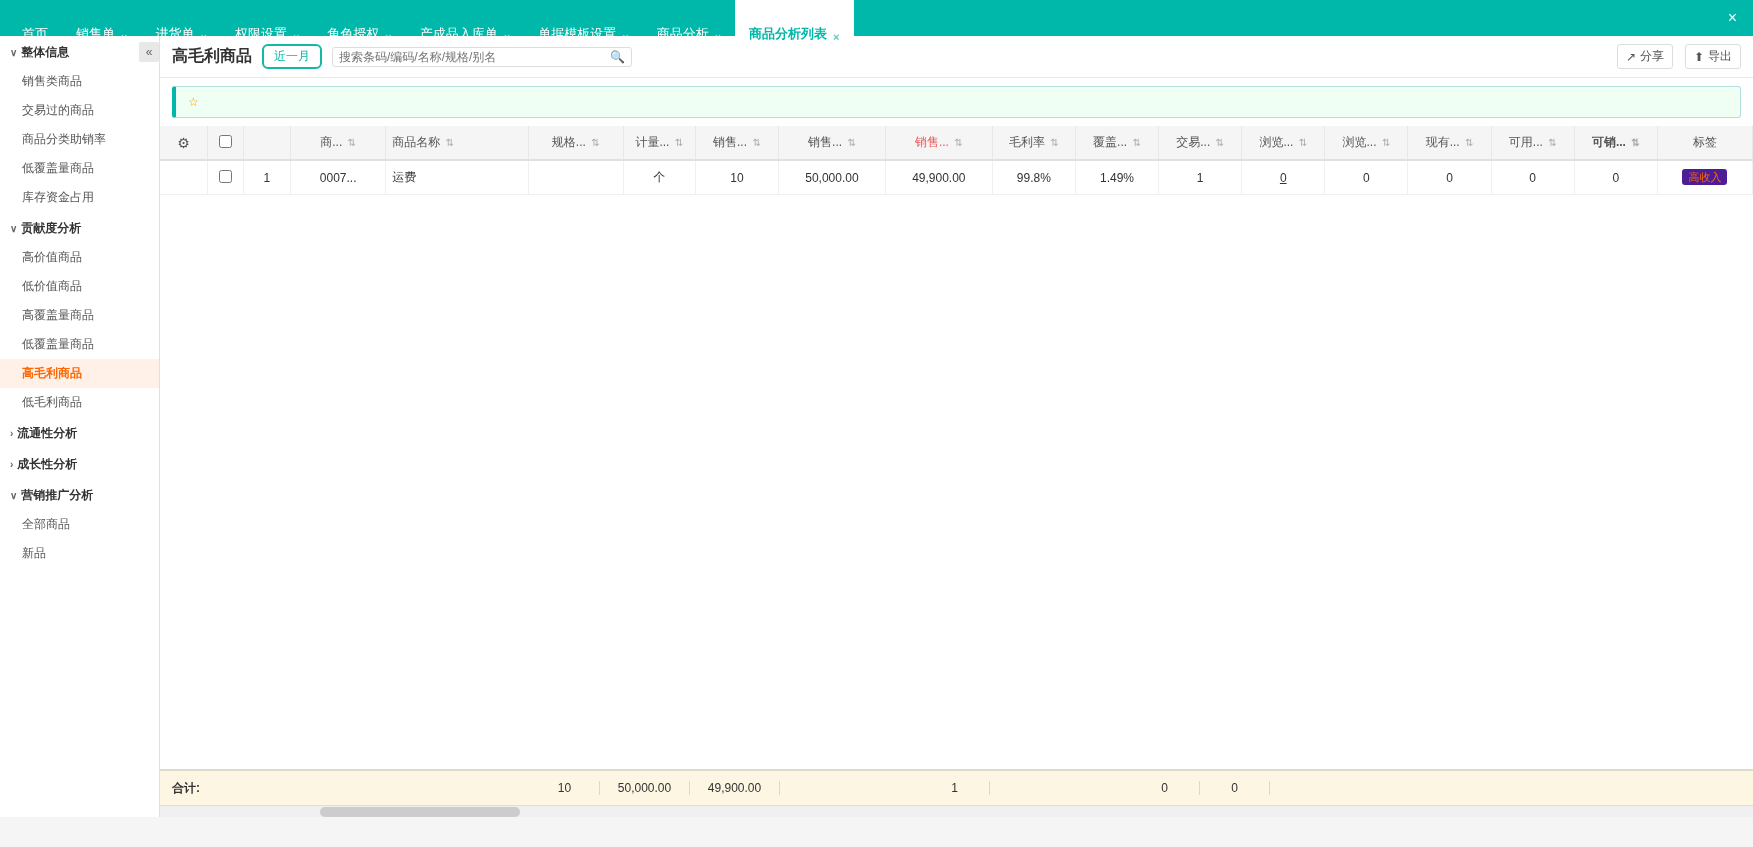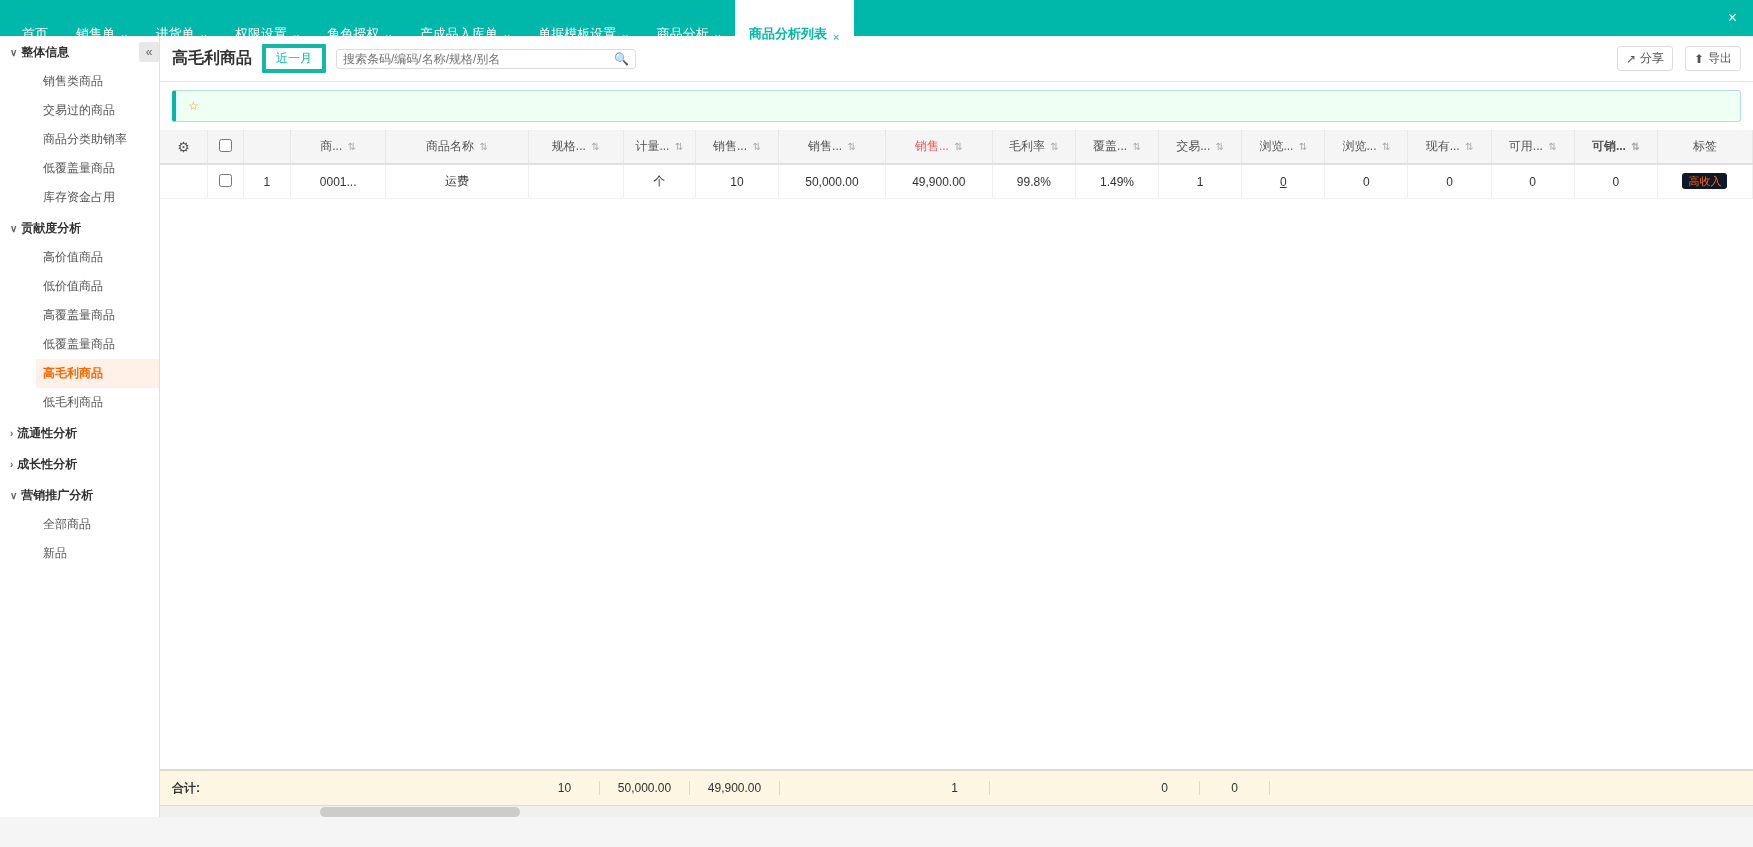--- a/index.html
+++ b/index.html
@@ -87,28 +87,27 @@
       color: #333;
       font-weight: bold;
       cursor: pointer;
     }
     .sidebar-group-title .arrow {
       margin-right: 4px;
       font-size: 10px;
       color: #666;
     }
     .sidebar-item {
-      padding: 6px 10px 6px 7px;
+      padding: 6px 10px 6px 22px;
       font-size: 12px;
       color: #555;
       cursor: pointer;
       white-space: nowrap;
       overflow: hidden;
       text-overflow: ellipsis;
-      margin-left: 36px;
     }
     .sidebar-item.active {
       background: #fff0e8;
       color: #ff6600;
       font-weight: bold;
     }
 
     
     .content-area {
       flex: 1;
@@ -127,23 +126,23 @@
       background: #fff;
       gap: 10px;
     }
     .content-title {
       font-size: 16px;
       font-weight: bold;
       color: #333;
     }
     .filter-btn {
       background: #fff;
-      border: 4px solid #14b8a6;
+      border: 2px solid #14b8a6;
       color: #00b8a9;
-      border-radius: 1px;
+      border-radius: 6px;
       padding: 2px 10px;
       font-size: 12px;
       cursor: pointer;
     }
     .search-box {
       display: flex;
       align-items: center;
       border: 1px solid #ddd;
       border-radius: 3px;
       padding: 2px 6px;
@@ -229,21 +228,21 @@
       border-bottom: 1px solid #f0f0f0;
     }
     tbody td {
       padding: 8px 6px;
       text-align: center;
       color: #333;
       border-right: 1px solid #f0f0f0;
       white-space: nowrap;
     }
     .tag-high-income {
-      background: #0f172a;
+      background: #4c1d95;
       color: #ff6600;
       border-radius: 3px;
       padding: 2px 6px;
       font-size: 11px;
     }
     .underline-link {
       color: #333;
       text-decoration: underline;
       cursor: pointer;
     }
@@ -284,21 +283,21 @@
       width: 200px;
       height: 10px;
       background: #ccc;
       border-radius: 5px;
       top: 1px;
     }
     .checkbox-cell { width: 30px; }
 
     .col-num { width: 40px; }
     .col-code { width: 80px; }
-    .col-name { width: 120px; text-align: center; }
+    .col-name { width: 120px; text-align: left; }
     .col-spec { width: 80px; }
     .col-unit { width: 60px; }
     .col-sales-qty { width: 70px; }
     .col-sales-amt { width: 90px; }
     .col-sales-profit { width: 90px; }
     .col-gross-rate { width: 70px; }
     .col-cover { width: 70px; }
     .col-trade { width: 70px; }
     .col-browse1 { width: 70px; }
     .col-browse2 { width: 70px; }
@@ -506,21 +505,21 @@
             <th class="col-tag">
               <span>标签</span>
             </th>
           </tr>
         </thead>
         <tbody>
           <tr class="table-row">
             <td></td>
             <td><input type="checkbox" style=""></td>
             <td>1</td>
-            <td>0001...</td>
+            <td>0007...</td>
             <td class="col-name">运费</td>
             <td></td>
             <td>个</td>
             <td>10</td>
             <td>50,000.00</td>
             <td>49,900.00</td>
             <td>99.8%</td>
             <td>1.49%</td>
             <td>1</td>
             <td>

